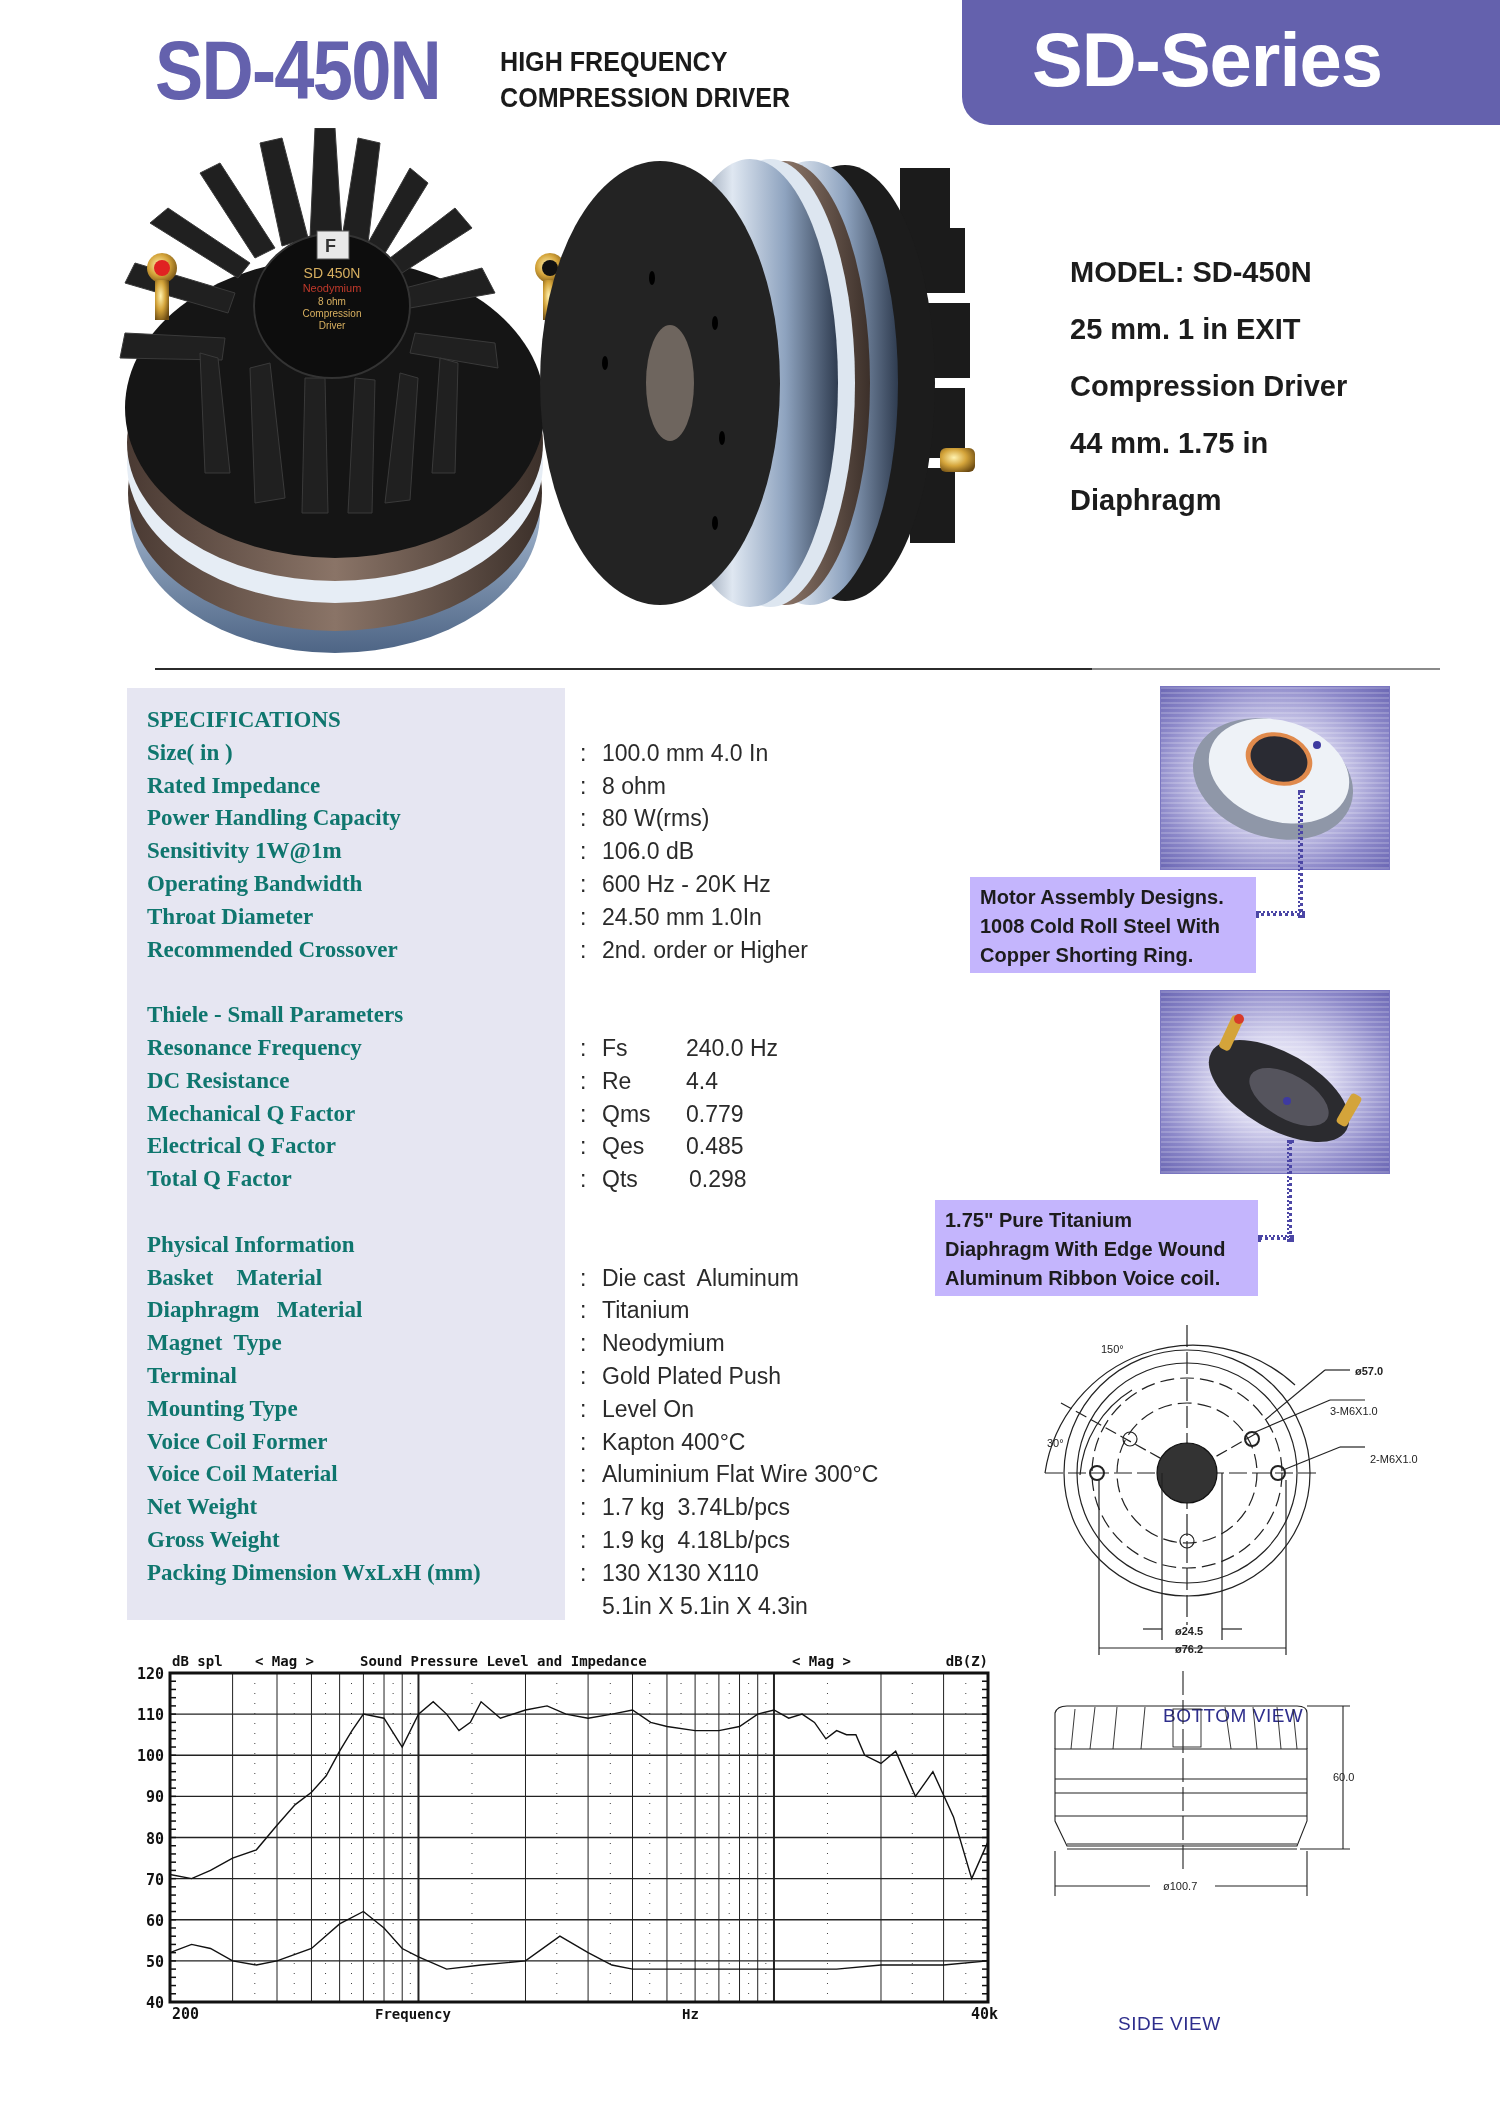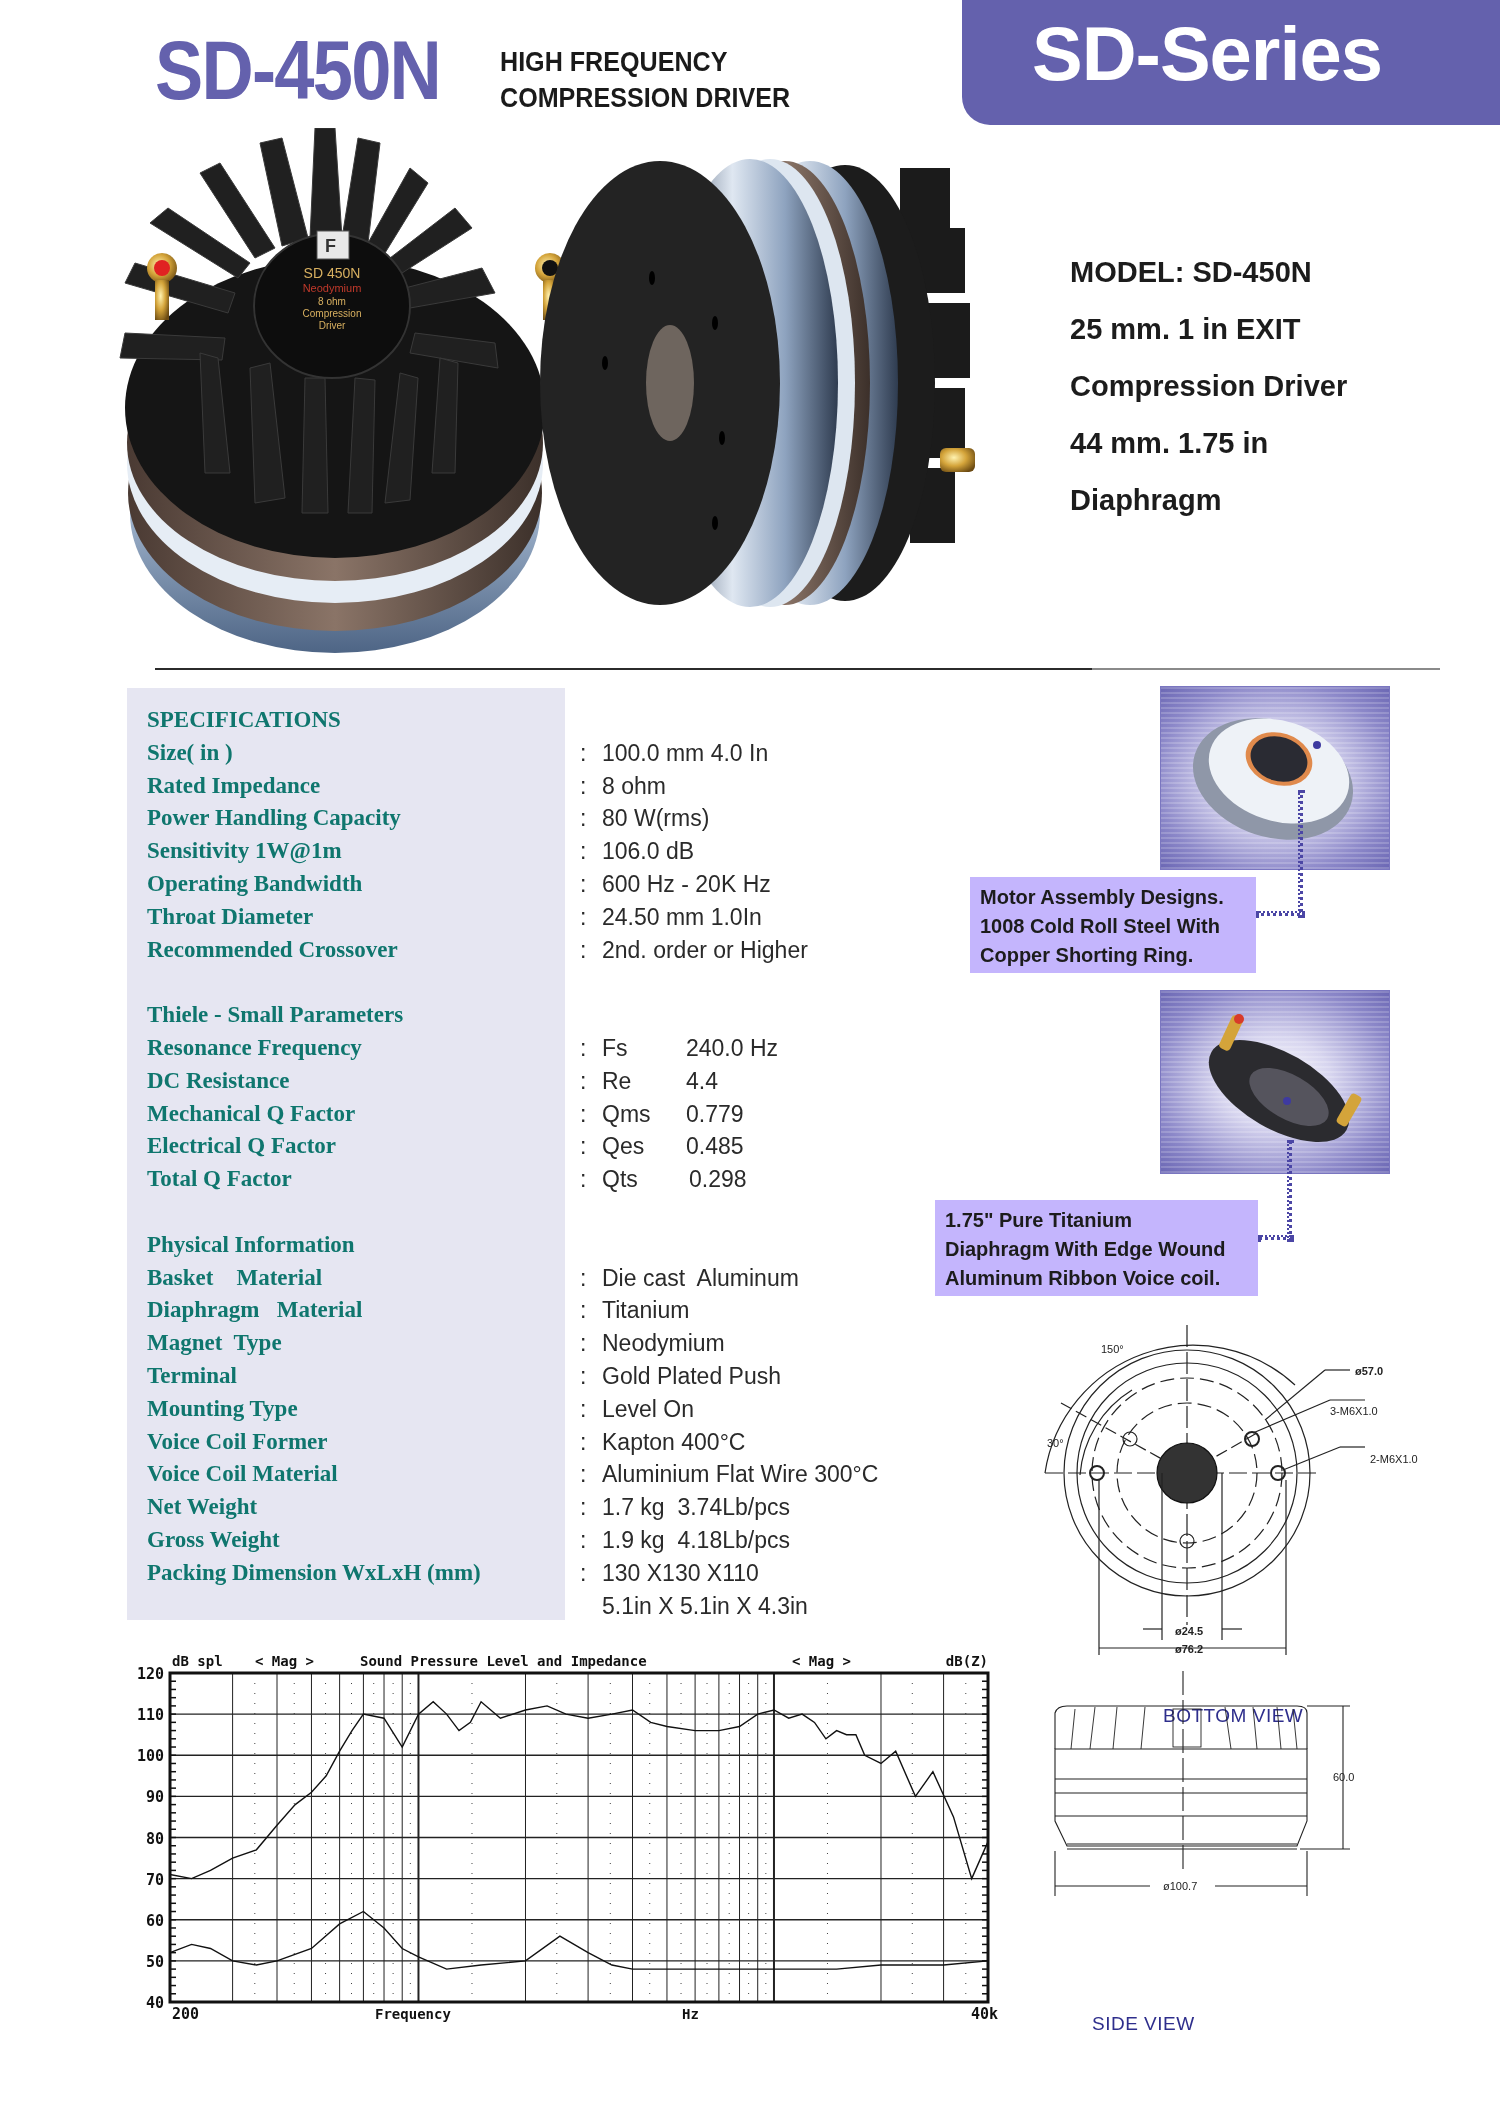--- a/index.html
+++ b/index.html
@@ -7,21 +7,21 @@
          font-family:"Liberation Sans", sans-serif; color:#1a1a1a; }
   .abs { position:absolute; }
 
   
   .model-title { left:155px; top:28px; font-size:84px; font-weight:bold; color:#6461ad;
                  letter-spacing:-2px; transform:scaleX(0.86); transform-origin:left top; line-height:1; }
   .subtitle { left:500px; top:44px; font-size:27px; font-weight:bold; color:#1a1a1a; line-height:36px;
               transform:scaleX(0.93); transform-origin:left top; }
   .series-tab { left:962px; top:0; width:538px; height:125px; background:#6461ad;
                 border-bottom-left-radius:28px; }
-  .series-tab span { position:absolute; left:70px; top:10px; font-size:76px; font-weight:bold; color:#fff; letter-spacing:-1px; }
+  .series-tab span { position:absolute; left:70px; top:16px; font-size:76px; font-weight:bold; color:#fff; letter-spacing:-1px; }
 
   
   .photo-area { left:110px; top:128px; width:930px; height:540px; }
 
   
   .model-summary { left:1070px; top:244px; }
   .model-summary div { font-size:29px; line-height:57px; color:#1c1c1c; }
   .model-summary div.strong { font-weight:bold; }
 
   .divider { left:155px; top:668px; height:2px; width:937px; background:#2b2b2b; }
@@ -339,21 +339,21 @@
     <line x1="255" y1="178" x2="305" y2="178"></line>
     <line x1="298" y1="35" x2="298" y2="178"></line>
     <line x1="10" y1="180" x2="10" y2="225"></line>
     <line x1="262" y1="180" x2="262" y2="225"></line>
     <line x1="10" y1="215" x2="105" y2="215"></line>
     <line x1="170" y1="215" x2="262" y2="215"></line>
     <text class="dim" x="288" y="110" stroke="none">60.0</text>
     <text class="dim" x="118" y="219" stroke="none">ø100.7</text>
   </svg>
 </div>
-<div class="abs view-label" style="left:1092px;top:2013px;">SIDE VIEW</div>
+<div class="abs view-label" style="left:1118px;top:2013px;">SIDE VIEW</div>
 
 <div class="abs chart">
   <svg id="chart-svg" width="880" height="380" viewBox="0 0 880 380">
       <line x1="112.59920565093836" y1="23" x2="112.59920565093836" y2="352" stroke="#222" stroke-width="1"></line>
       <line x1="157.01404888991087" y1="23" x2="157.01404888991087" y2="352" stroke="#222" stroke-width="1"></line>
       <line x1="191.46487777522285" y1="23" x2="191.46487777522285" y2="352" stroke="#222" stroke-width="1"></line>
       <line x1="219.61325454084906" y1="23" x2="219.61325454084906" y2="352" stroke="#222" stroke-width="1"></line>
       <line x1="243.41236799049346" y1="23" x2="243.41236799049346" y2="352" stroke="#222" stroke-width="1"></line>
       <line x1="264.02809777982174" y1="23" x2="264.02809777982174" y2="352" stroke="#222" stroke-width="1"></line>
       <line x1="282.2124601917874" y1="23" x2="282.2124601917874" y2="352" stroke="#222" stroke-width="1"></line>

